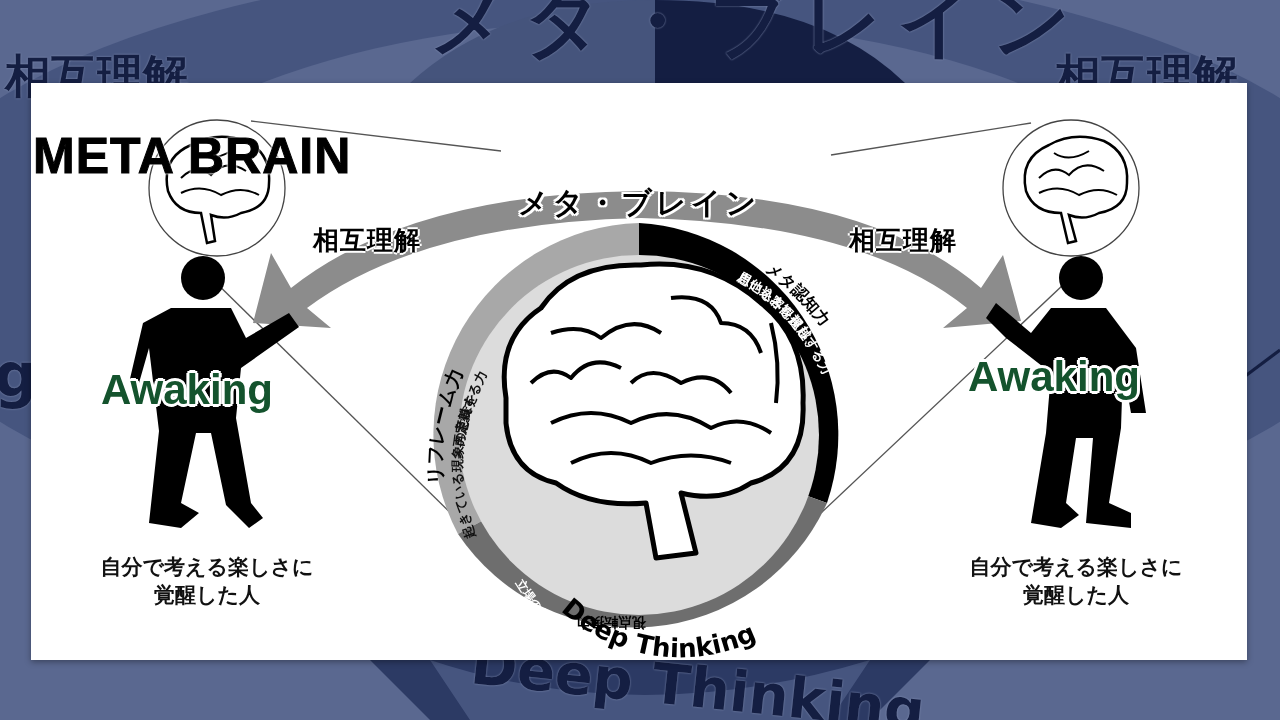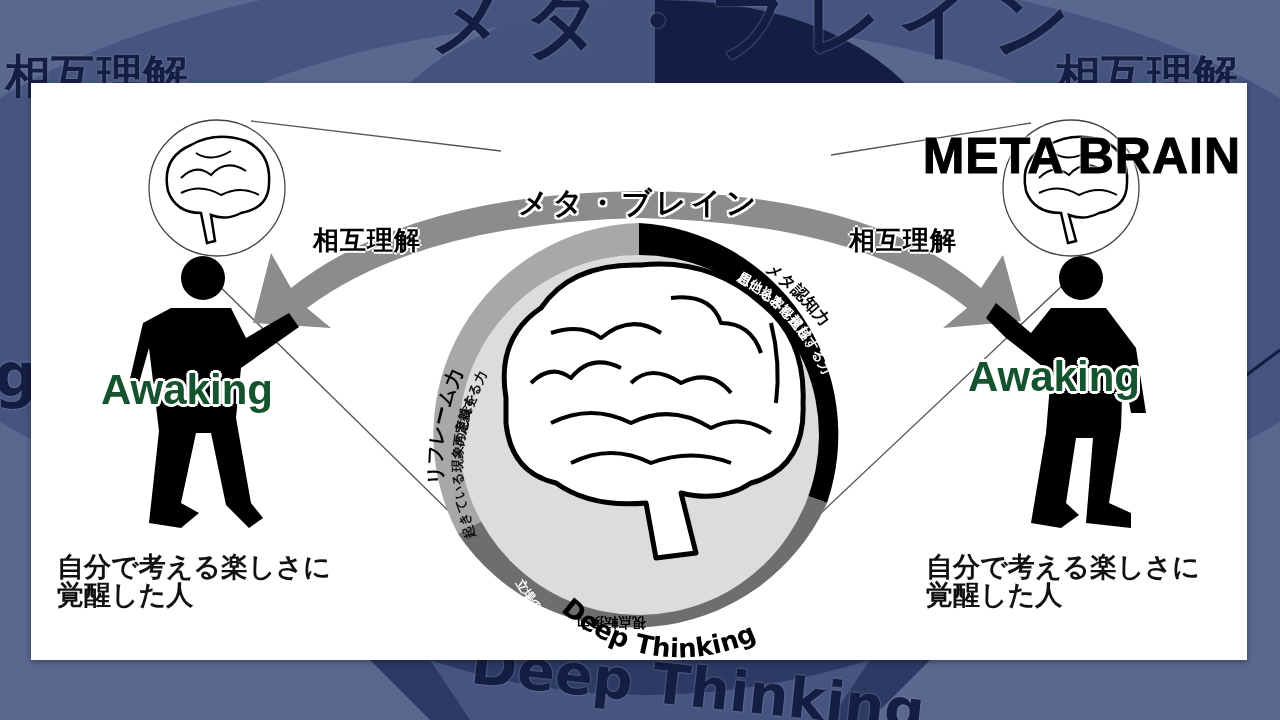--- a/index.html
+++ b/index.html
@@ -14,21 +14,21 @@
       font-family:"DejaVu Sans", sans-serif; white-space:nowrap;
       text-shadow: 0 0 2px #8a96b8;
     }
     .card {
       position:absolute; left:31px; top:83px; width:1216px; height:577px;
       background:#ffffff; box-shadow:0 2px 6px rgba(0,0,0,0.35);
       overflow:hidden;
     }
     .card svg { position:absolute; left:0; top:0; }
     .title {
-      position:absolute; left:4px; width:1216px; top:44px; text-align:right;
+      position:absolute; left:12px; width:1216px; top:44px; text-align:left;
       font-family:"Liberation Sans", sans-serif; font-weight:bold;
       font-size:50px; letter-spacing:1px; color:#000;
       -webkit-text-stroke:1px #000;
       text-shadow: 0 0 3px #fff, 0 0 3px #fff, 0 0 3px #fff;
       margin-left:-10px;
     }
     .subtitle {
       position:absolute; left:0; width:1216px; top:100px; text-align:center;
       font-family:"DejaVu Sans", sans-serif; font-weight:bold;
       font-size:30px; color:#000; letter-spacing:4px;
@@ -38,22 +38,22 @@
       position:absolute; font-weight:bold; font-size:26px; color:#000;
       font-family:"DejaVu Sans", sans-serif; letter-spacing:1px;
       text-shadow: -2px 0 #fff, 2px 0 #fff, 0 -2px #fff, 0 2px #fff;
     }
     .awaking {
       position:absolute; font-family:"Liberation Sans", sans-serif;
       font-weight:bold; font-size:42px; color:#14532d;
       text-shadow: -3px 0 #fff, 3px 0 #fff, 0 -3px #fff, 0 3px #fff, -2px -2px #fff, 2px 2px #fff, -2px 2px #fff, 2px -2px #fff;
     }
     .caption {
-      position:absolute; width:300px; text-align:left;
-      font-weight:bold; font-size:27px; line-height:28px; color:#111;
+      position:absolute; width:300px; text-align:center;
+      font-weight:bold; font-size:21px; line-height:28px; color:#111;
       font-family:"DejaVu Sans", sans-serif;
     }
     .arc-label { font-family:"DejaVu Sans", sans-serif; font-weight:bold; }
   </style>
 </head>
 <body>
 
 <div class="bg">
   <svg width="1280" height="720">
     <ellipse cx="640" cy="260" rx="760" ry="300" fill="#46557f"></ellipse>

